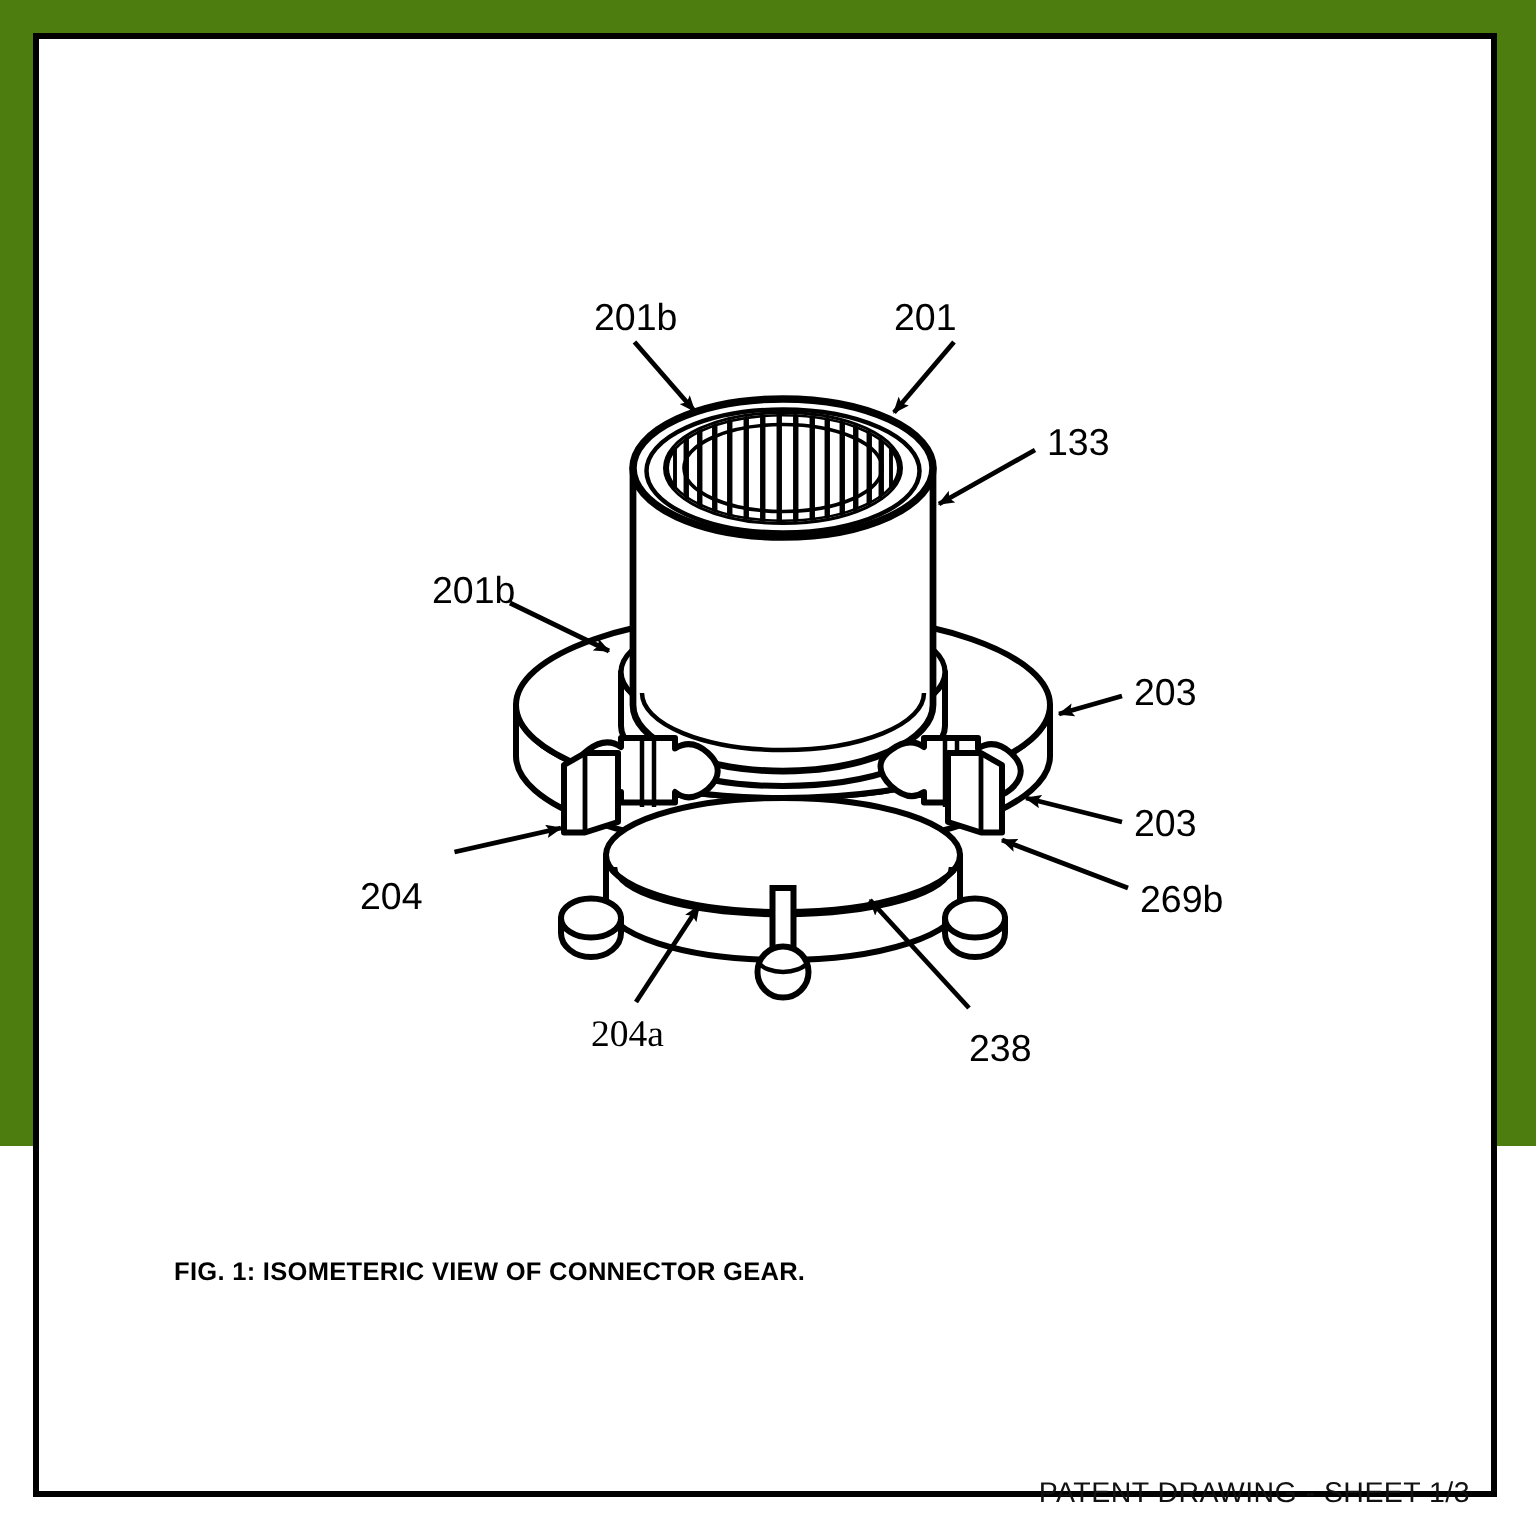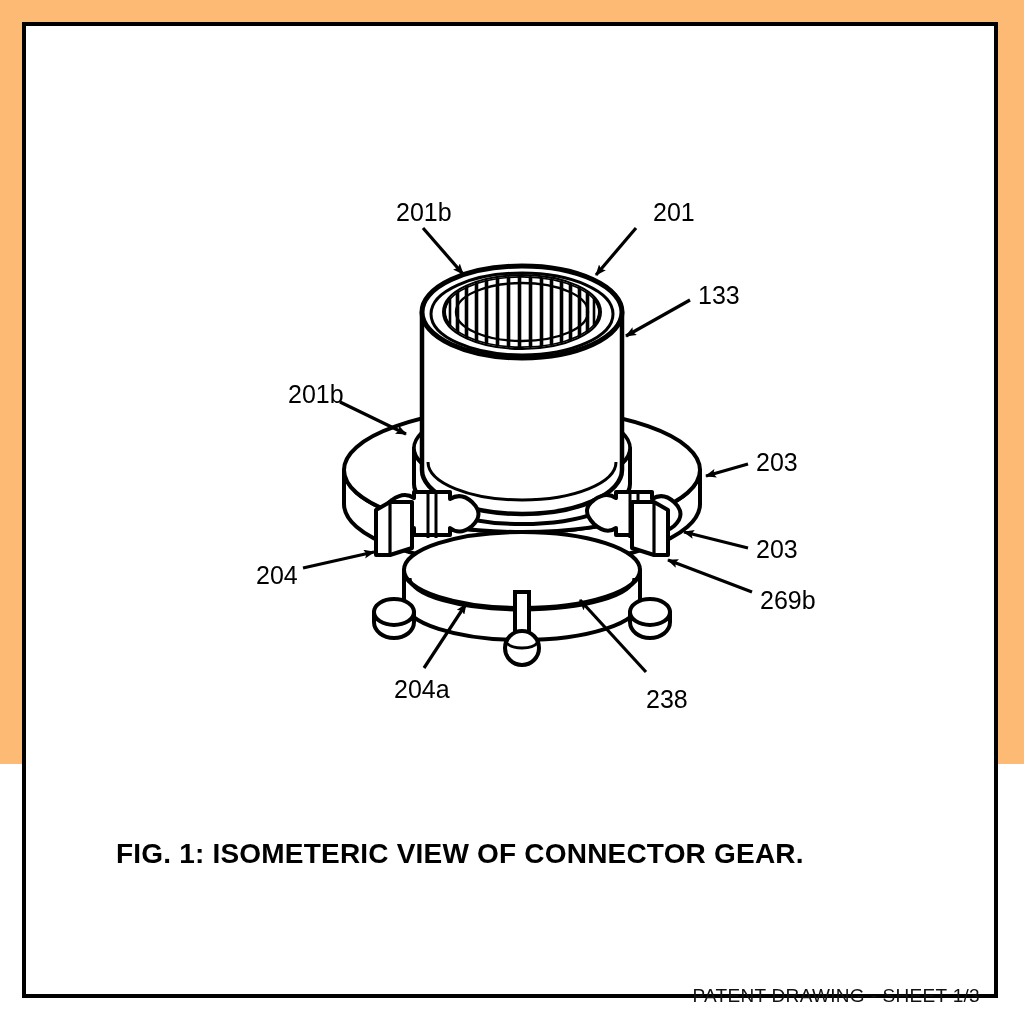--- a/index.html
+++ b/index.html
@@ -13,21 +13,21 @@
     height: 1024px;
     font-family: "Liberation Sans", sans-serif;
     position: relative;
     overflow: hidden;
   }
   #sheet {
     position: absolute;
     left: 0; top: 0;
     width: 1024px;
     height: 764px;
-    background: #fdba74;
+    background: #4d7c0f;
   }
   .sheet-frame {
     position: absolute;
     left: 22px;
     top: 22px;
     width: 976px;
     height: 976px;
     border: 4px solid #000000;
     box-sizing: border-box;
     background: #ffffff;
@@ -36,21 +36,21 @@
     position: absolute;
     left: 0; top: 0;
     width: 1024px;
     height: 1024px;
     pointer-events: none;
   }
   .fig-caption {
     position: absolute;
     left: 116px;
     top: 838px;
-    font-size: 28px;
+    font-size: 17px;
     font-weight: bold;
     letter-spacing: 0.2px;
     color: #000000;
     white-space: nowrap;
     font-family: "Liberation Sans", sans-serif;
   }
   .sheet-footer {
     position: absolute;
     right: 44px;
     top: 957px;
@@ -206,26 +206,26 @@
       <line x1="748" y1="464" x2="706" y2="476" marker-end="url(#arrowhead)"></line>
       <line x1="748" y1="548" x2="684" y2="532" marker-end="url(#arrowhead)"></line>
       <line x1="303" y1="568" x2="374" y2="552" marker-end="url(#arrowhead)"></line>
       <line x1="752" y1="592" x2="668" y2="560" marker-end="url(#arrowhead)"></line>
       <line x1="424" y1="668" x2="466" y2="604" marker-end="url(#arrowhead)"></line>
       <line x1="646" y1="672" x2="580" y2="600" marker-end="url(#arrowhead)"></line>
     </g>
   </svg>
 
   <div class="ref-label" style="left:396px; top:200px;">201b</div>
-  <div class="ref-label" style="left:653px; top:200px;text-align:right;">201</div>
+  <div class="ref-label" style="left:596px; top:200px;text-align:right;">201</div>
   <div class="ref-label" style="left:698px; top:283px;">133</div>
   <div class="ref-label" style="left:288px; top:382px;">201b</div>
   <div class="ref-label" style="left:756px; top:450px;">203</div>
   <div class="ref-label" style="left:756px; top:537px;">203</div>
-  <div class="ref-label" style="left:240px; top:563px;margin-left:16px;">204</div>
+  <div class="ref-label" style="left:240px; top:586px;">204</div>
   <div class="ref-label" style="left:760px; top:588px;">269b</div>
-  <div class="ref-label" style="left:394px; top:677px;">204a</div>
+  <div class="ref-label" style="left:394px; top:677px;font-family:Liberation Serif, serif;">204a</div>
   <div class="ref-label" style="left:646px; top:687px;">238</div>
 
   <div class="fig-caption">FIG. 1: ISOMETERIC VIEW OF CONNECTOR GEAR.</div>
   <div class="sheet-footer">PATENT DRAWING - SHEET 1/3</div>
 
 </div>
 
 </body></html>

